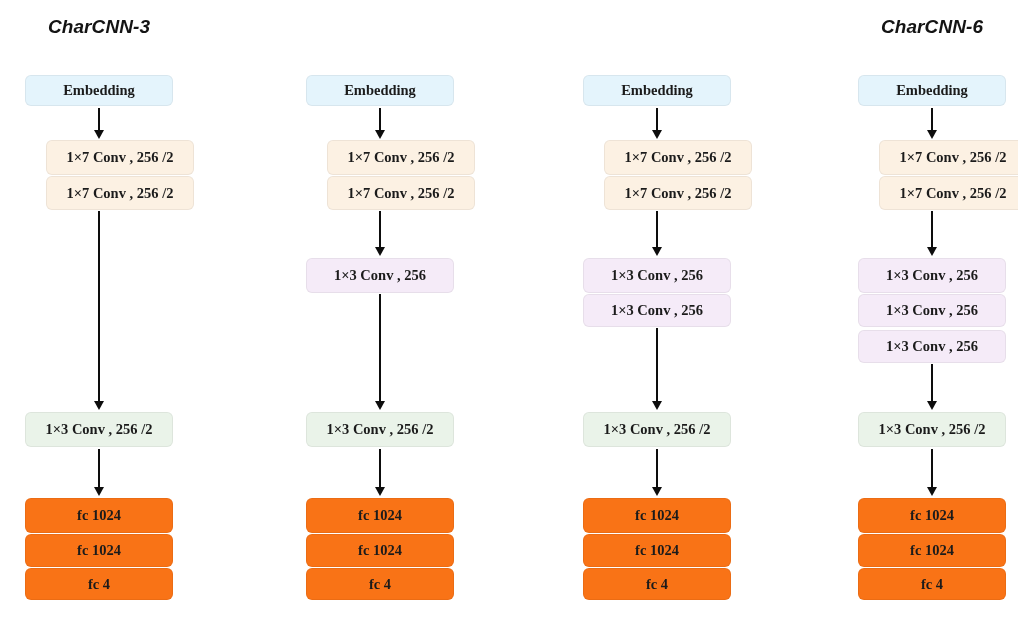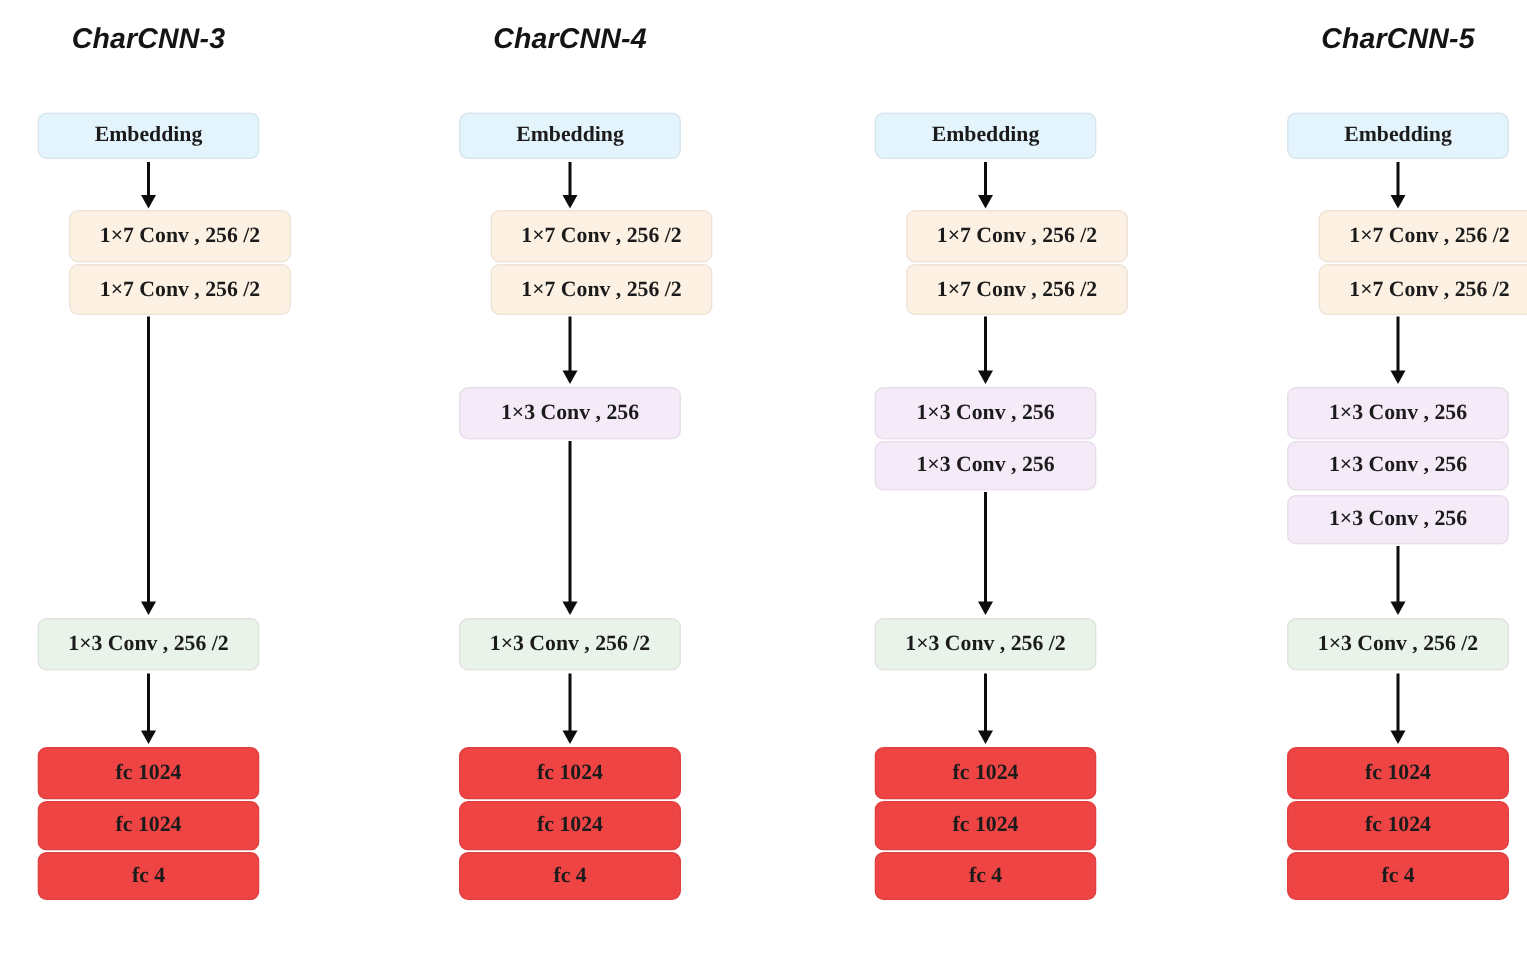--- a/index.html
+++ b/index.html
@@ -45,21 +45,21 @@
     font-weight: bold;
     font-size: 14.5px;
     color: #1b1b1b;
     white-space: nowrap;
     line-height: 1;
   }
   .node.embedding { background: #e4f4fc; }
   .node.conv7     { background: #fcf1e3; margin-left: 21px; }
   .node.conv3     { background: #f5ebf8; }
   .node.conv3s    { background: #eaf3e9; }
-  .node.fc        { background: #ef4444; }
+  .node.fc        { background: #f97316; }
 
   .arrow {
     position: absolute;
     pointer-events: none;
   }
   .arrow .shaft {
     position: absolute;
     left: 50%;
     top: 0;
     width: 2.6px;
@@ -98,21 +98,20 @@
       </div>
       <div class="node embedding" style="left: 0px; width: 148px; top: 75px; height: 31px;">Embedding</div>
       <div class="node conv7" style="left: 0px; width: 148px; top: 140px; height: 35px;">1×7 Conv , 256 /2</div>
       <div class="node conv7" style="left: 0px; width: 148px; top: 176px; height: 34px;">1×7 Conv , 256 /2</div>
       <div class="node conv3s" style="left: 0px; width: 148px; top: 412px; height: 35px;">1×3 Conv , 256 /2</div>
       <div class="node fc" style="left: 0px; width: 148px; top: 498px; height: 35px;">fc 1024</div>
       <div class="node fc" style="left: 0px; width: 148px; top: 534px; height: 33px;">fc 1024</div>
       <div class="node fc" style="left: 0px; width: 148px; top: 568px; height: 32px;">fc 4</div>
     </div>
     <div class="column" style="left: 306px; width: 148px;">
-      <div class="col-title">CharCNN-4</div>
       <div class="arrow" style="left: 0px; width: 148px; top: 108px; height: 31px;">
         <div class="shaft" style="height: 24px;"></div>
         <div class="head"></div>
       </div>
       <div class="arrow" style="left: 0px; width: 148px; top: 211px; height: 45px;">
         <div class="shaft" style="height: 38px;"></div>
         <div class="head"></div>
       </div>
       <div class="arrow" style="left: 0px; width: 148px; top: 294px; height: 116px;">
         <div class="shaft" style="height: 109px;"></div>
@@ -152,21 +151,21 @@
       <div class="node conv7" style="left: 0px; width: 148px; top: 140px; height: 35px;">1×7 Conv , 256 /2</div>
       <div class="node conv7" style="left: 0px; width: 148px; top: 176px; height: 34px;">1×7 Conv , 256 /2</div>
       <div class="node conv3" style="left: 0px; width: 148px; top: 258px; height: 35px;">1×3 Conv , 256</div>
       <div class="node conv3" style="left: 0px; width: 148px; top: 294px; height: 33px;">1×3 Conv , 256</div>
       <div class="node conv3s" style="left: 0px; width: 148px; top: 412px; height: 35px;">1×3 Conv , 256 /2</div>
       <div class="node fc" style="left: 0px; width: 148px; top: 498px; height: 35px;">fc 1024</div>
       <div class="node fc" style="left: 0px; width: 148px; top: 534px; height: 33px;">fc 1024</div>
       <div class="node fc" style="left: 0px; width: 148px; top: 568px; height: 32px;">fc 4</div>
     </div>
     <div class="column" style="left: 858px; width: 148px;">
-      <div class="col-title">CharCNN-5</div>
+      <div class="col-title">CharCNN-6</div>
       <div class="arrow" style="left: 0px; width: 148px; top: 108px; height: 31px;">
         <div class="shaft" style="height: 24px;"></div>
         <div class="head"></div>
       </div>
       <div class="arrow" style="left: 0px; width: 148px; top: 211px; height: 45px;">
         <div class="shaft" style="height: 38px;"></div>
         <div class="head"></div>
       </div>
       <div class="arrow" style="left: 0px; width: 148px; top: 364px; height: 46px;">
         <div class="shaft" style="height: 39px;"></div>

